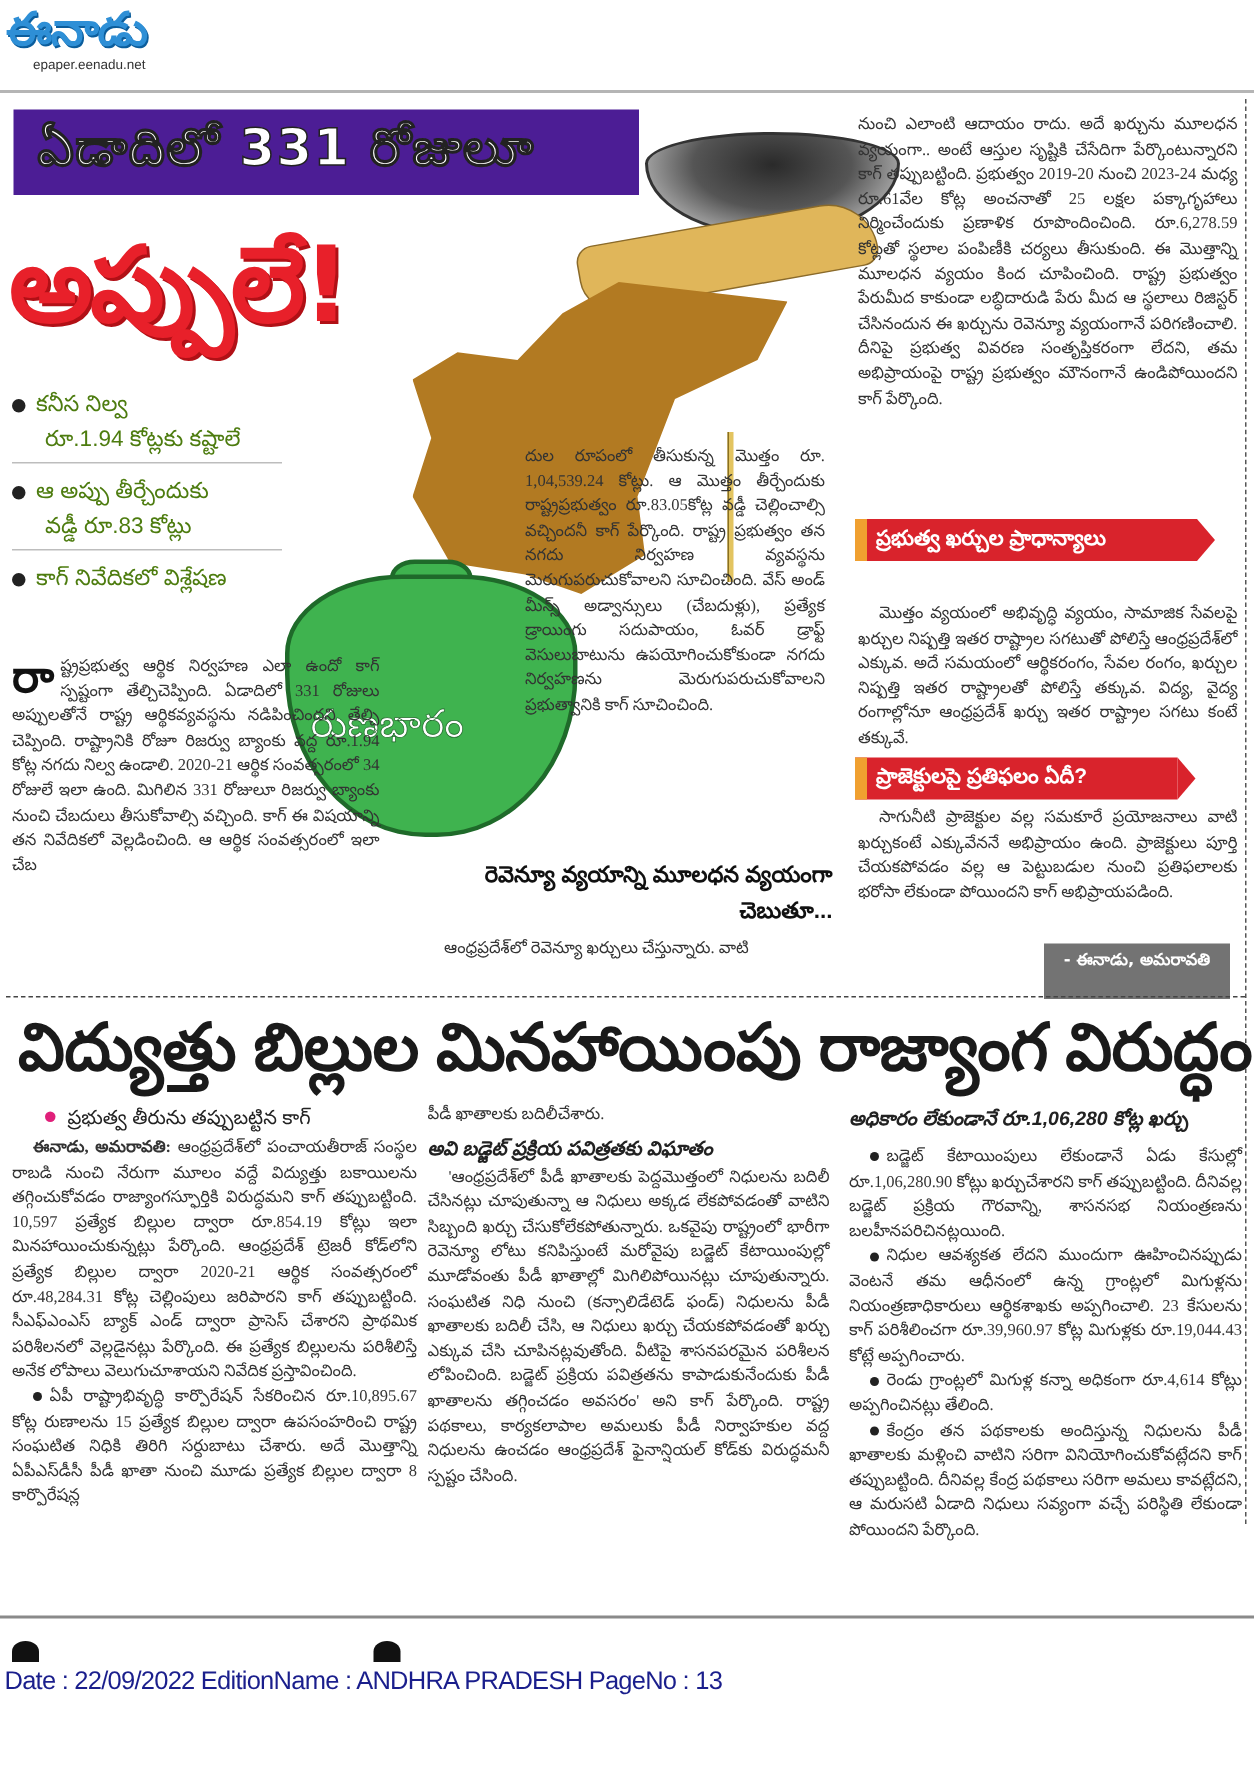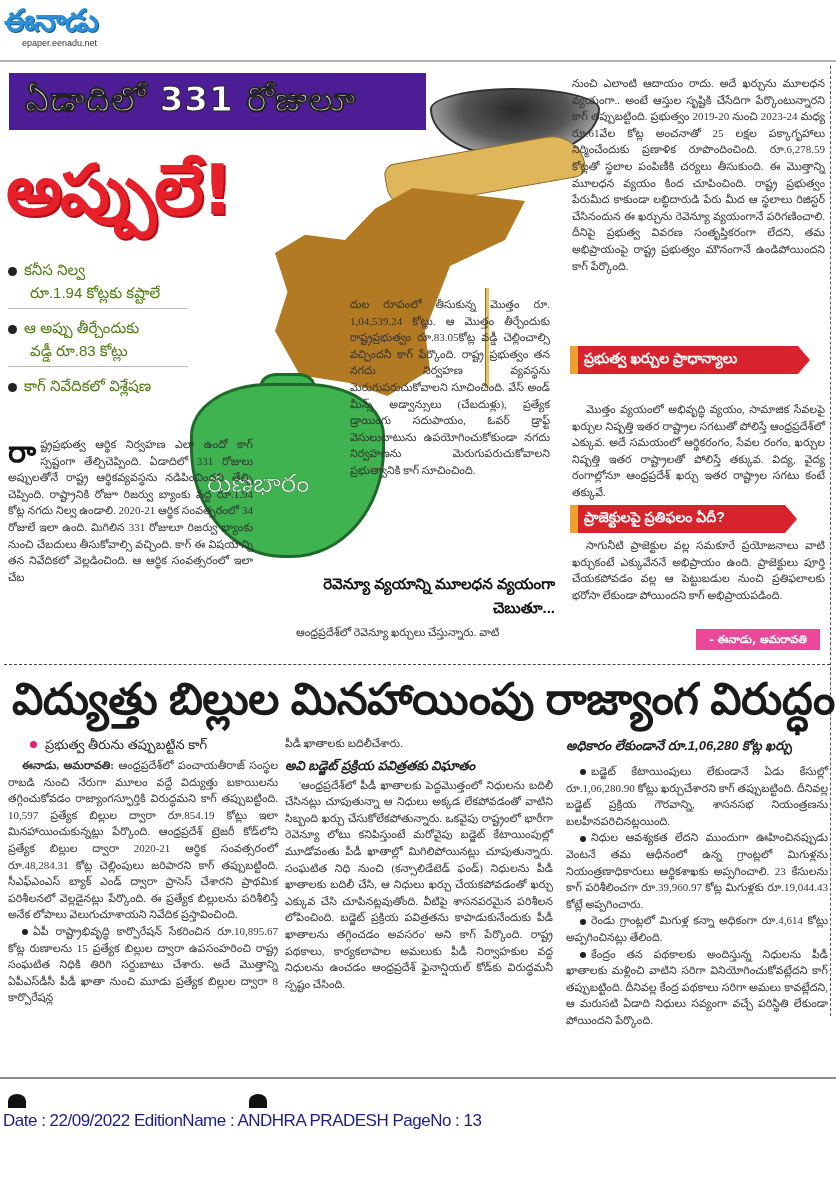--- a/index.html
+++ b/index.html
@@ -62,21 +62,21 @@
 
   .redbar { position: absolute; left: 570px; width: 228px; height: 28px; background: #d9232c; }
   .redbar::before { content: ""; position: absolute; left: 0; top: 0; width: 8px; height: 28px; background: #f0a030; }
   .redbar::after { content: ""; position: absolute; right: -12px; top: 0; border-top: 14px solid transparent; border-bottom: 14px solid transparent; border-left: 12px solid #d9232c; }
   .redbar span { position: absolute; left: 14px; top: 4px; font-size: 14px; font-weight: bold; color: #fff; white-space: nowrap; font-family: "Liberation Sans", sans-serif; }
   .redbar.r1 { top: 346px; }
   .redbar.r2 { top: 505px; width: 215px; }
 
   .col3-sec1 { position: absolute; left: 572px; top: 365px; width: 253px; margin-top: 36px; }
   .col3-sec2 { position: absolute; left: 572px; top: 537px; width: 253px; }
-  .byline { position: absolute; left: 696px; top: 629px; width: 124px; height: 21px; background: #ec4899; color: #fff;
+  .byline { position: absolute; left: 696px; top: 629px; width: 124px; height: 37px; background: #737373; color: #fff;
             font-size: 11px; font-weight: bold; line-height: 21px; text-align: center; white-space: nowrap; }
 
   .separator { position: absolute; left: 4px; top: 664px; width: 826px; border-top: 1px dashed #444; }
 
   
   .headline2 { position: absolute; left: 12px; top: 670px; width: 810px; font-size: 44px; font-weight: bold; color: #1a1a1a;
                line-height: 58px; white-space: nowrap; letter-spacing: -0.5px; font-family: "Liberation Sans", sans-serif; }
   .a2-col1 { position: absolute; left: 8px; top: 735px; width: 270px; }
   .a2-col2 { position: absolute; left: 285px; top: 735px; width: 268px; }
   .a2-col3 { position: absolute; left: 566px; top: 735px; width: 262px; }

